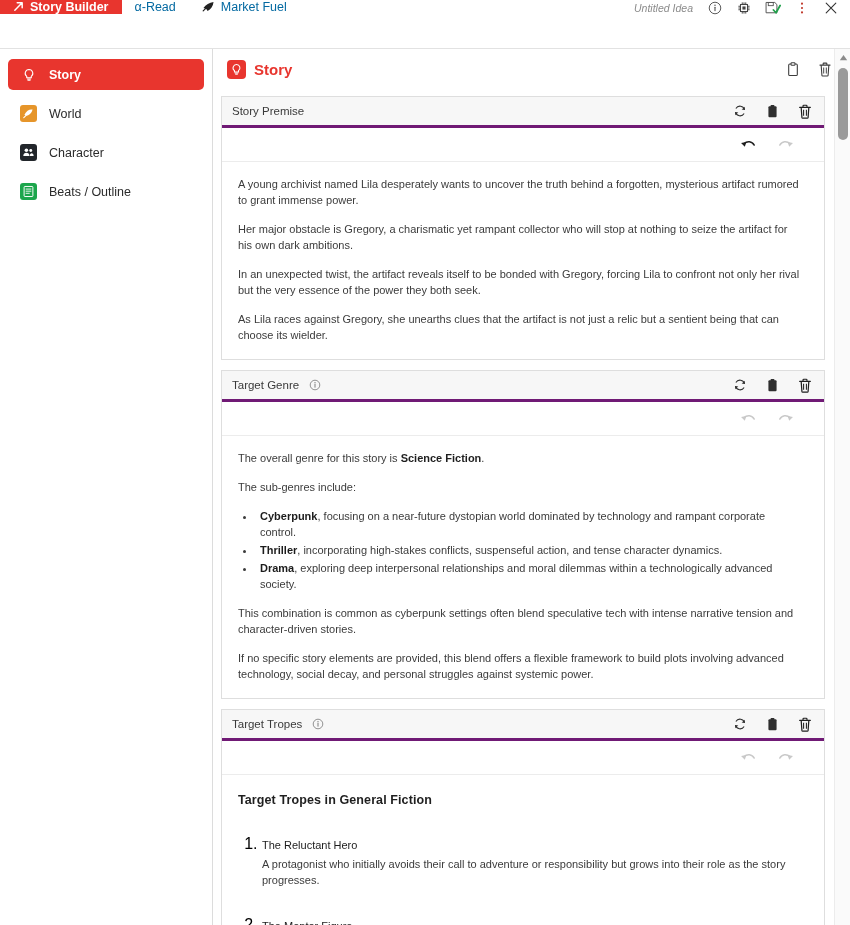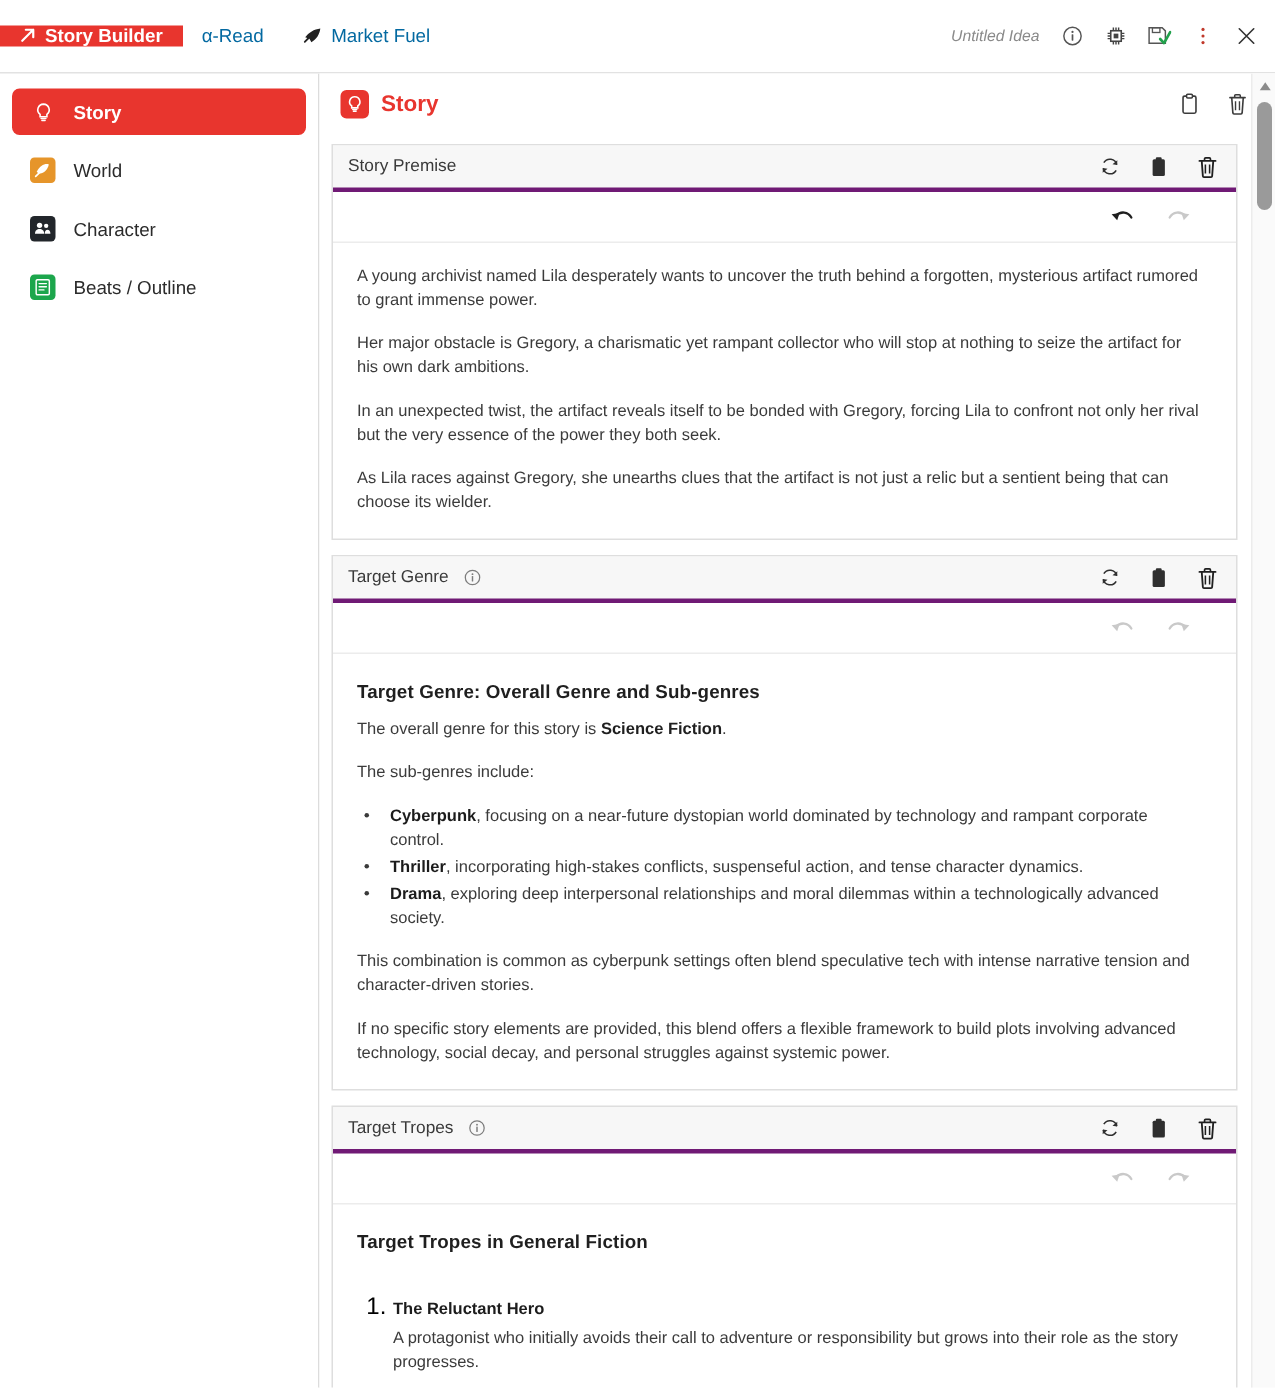--- a/index.html
+++ b/index.html
@@ -8,21 +8,21 @@
     font-family: "Liberation Sans", sans-serif;
     background: #ffffff;
     overflow: hidden;
     -webkit-font-smoothing: antialiased;
   }
 
   
   .titlebar {
     height: 49px;
     display: flex;
-    align-items: center;
+    align-items: flex-start;
     background: #ffffff;
     border-bottom: 1px solid #e2e2e2;
     position: relative;
   }
   .tabs { display: flex; align-items: stretch; }
   .tab {
     display: flex; align-items: center; gap: 6px;
     padding: 0 13px;
     font-size: 12.5px;
     color: #0369a1;
@@ -154,21 +154,21 @@
   ul.sub { margin: 0 0 13px 18px; padding: 0; }
   ul.sub li {
     font-size: 11px; color: #3b3b3b; line-height: 16px;
     margin-bottom: 2px; padding-left: 4px;
   }
   ul.sub li b { color: #1c1c1c; }
 
   ol.tropes { margin: 0 0 0 24px; padding: 0; }
   ol.tropes li { margin-bottom: 11px; }
   ol.tropes li .t-name {
-    font-size: 11px; font-weight: bold; color: #1c1c1c; line-height: 16px; margin-top: 28px;
+    font-size: 11px; font-weight: normal; color: #1c1c1c; line-height: 16px; margin-top: 28px;
   }
   ol.tropes li .t-desc {
     font-size: 11px; color: #3b3b3b; line-height: 16px; margin-top: 3px;
   }
 
   
   .scrollbar {
     position: absolute; top: 0; right: 0; width: 16px; height: 892px;
     background: #fafafa; border-left: 1px solid #ececec;
   }
@@ -433,21 +433,20 @@
         </span>
         <span class="redo">
           <svg width="16" height="13" viewBox="0 0 18 14">
               <path d="M13.6 6.2 C10 2.6 4.4 3.1 2 7.6" fill="none" stroke="#c9c9c9" stroke-width="1.7" stroke-linecap="round"></path>
               <path d="M16.8 5.2 L10.8 4.2 L12.6 9.6 Z" fill="#c9c9c9"></path>
             </svg>
         </span>
       </div>
 
       <div class="card-body">
-        <div class="body-h">Target Genre: Overall Genre and Sub-genres</div>
         <p class="body-p">
           <span>The overall genre for this story is </span><b>Science Fiction</b><span>.</span>
         </p>
         <p class="body-p">The sub-genres include:</p>
         <ul class="sub">
           <li><b>Cyberpunk</b><span>, focusing on a near-future dystopian world dominated by technology and rampant corporate control.</span></li>
           <li><b>Thriller</b><span>, incorporating high-stakes conflicts, suspenseful action, and tense character dynamics.</span></li>
           <li><b>Drama</b><span>, exploring deep interpersonal relationships and moral dilemmas within a technologically advanced society.</span></li>
         </ul>
         <p class="body-p">This combination is common as cyberpunk settings often blend speculative tech with intense narrative tension and character-driven stories.</p>

